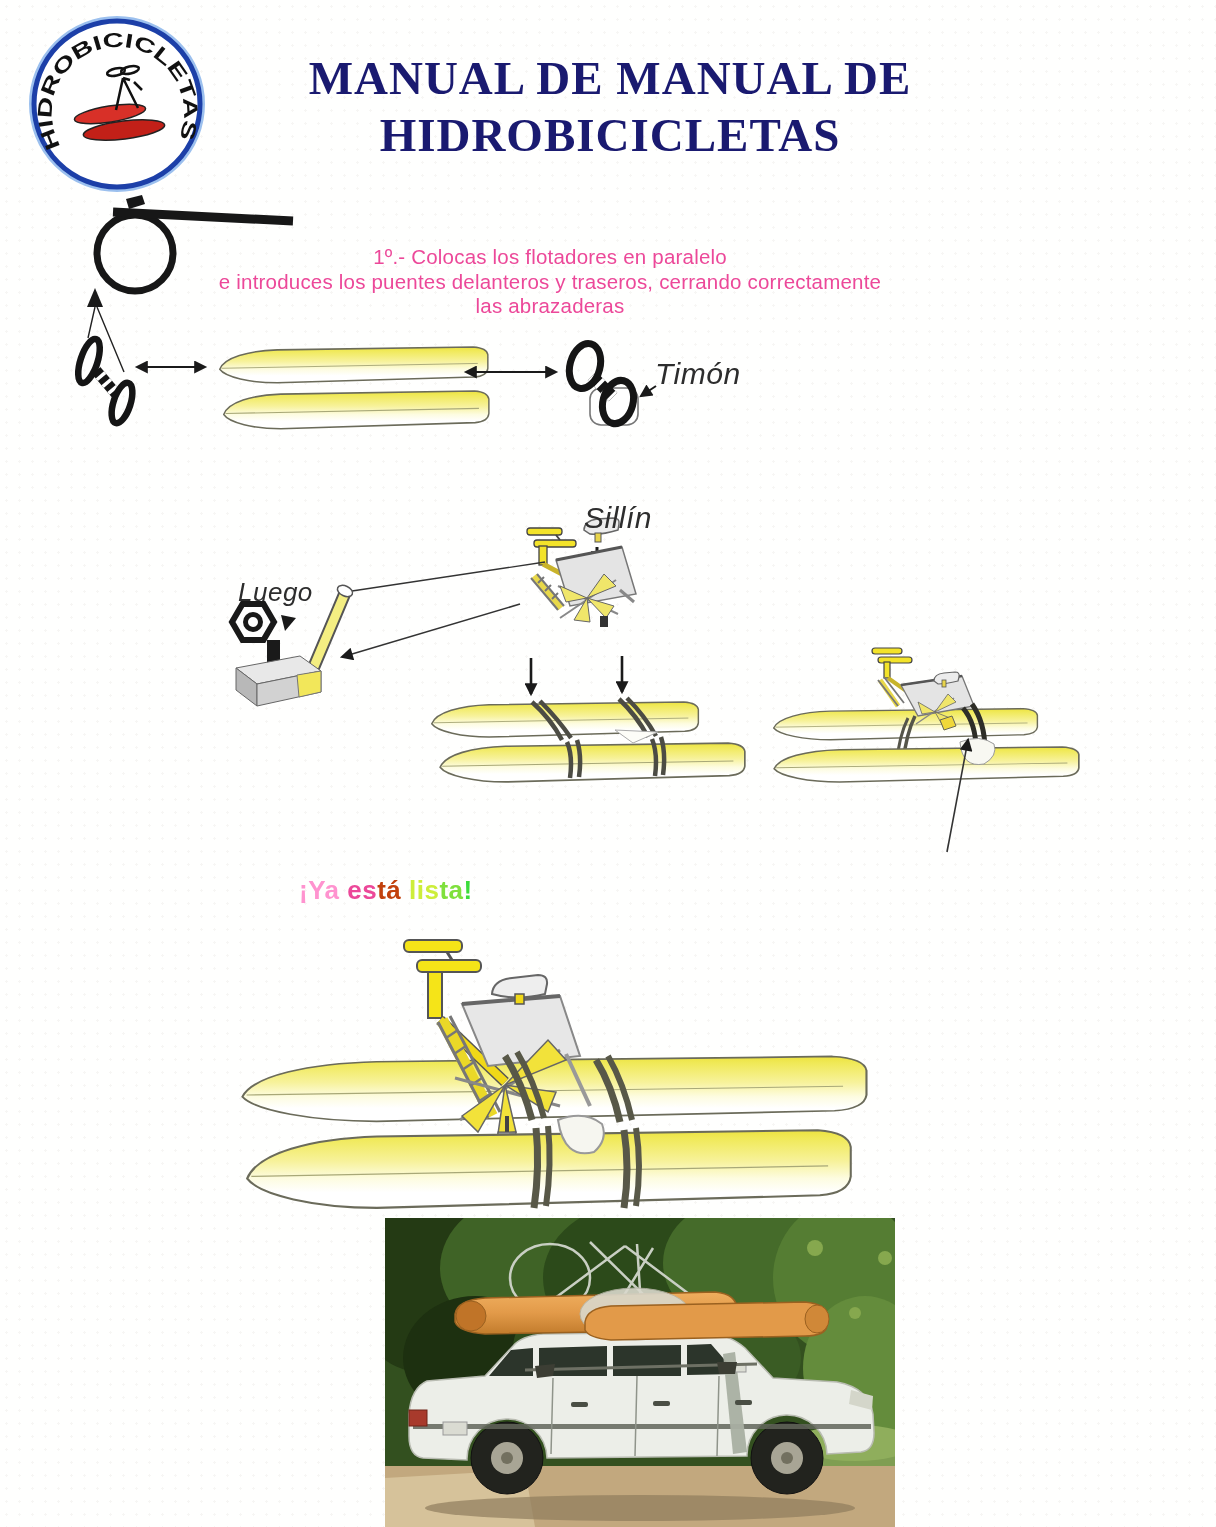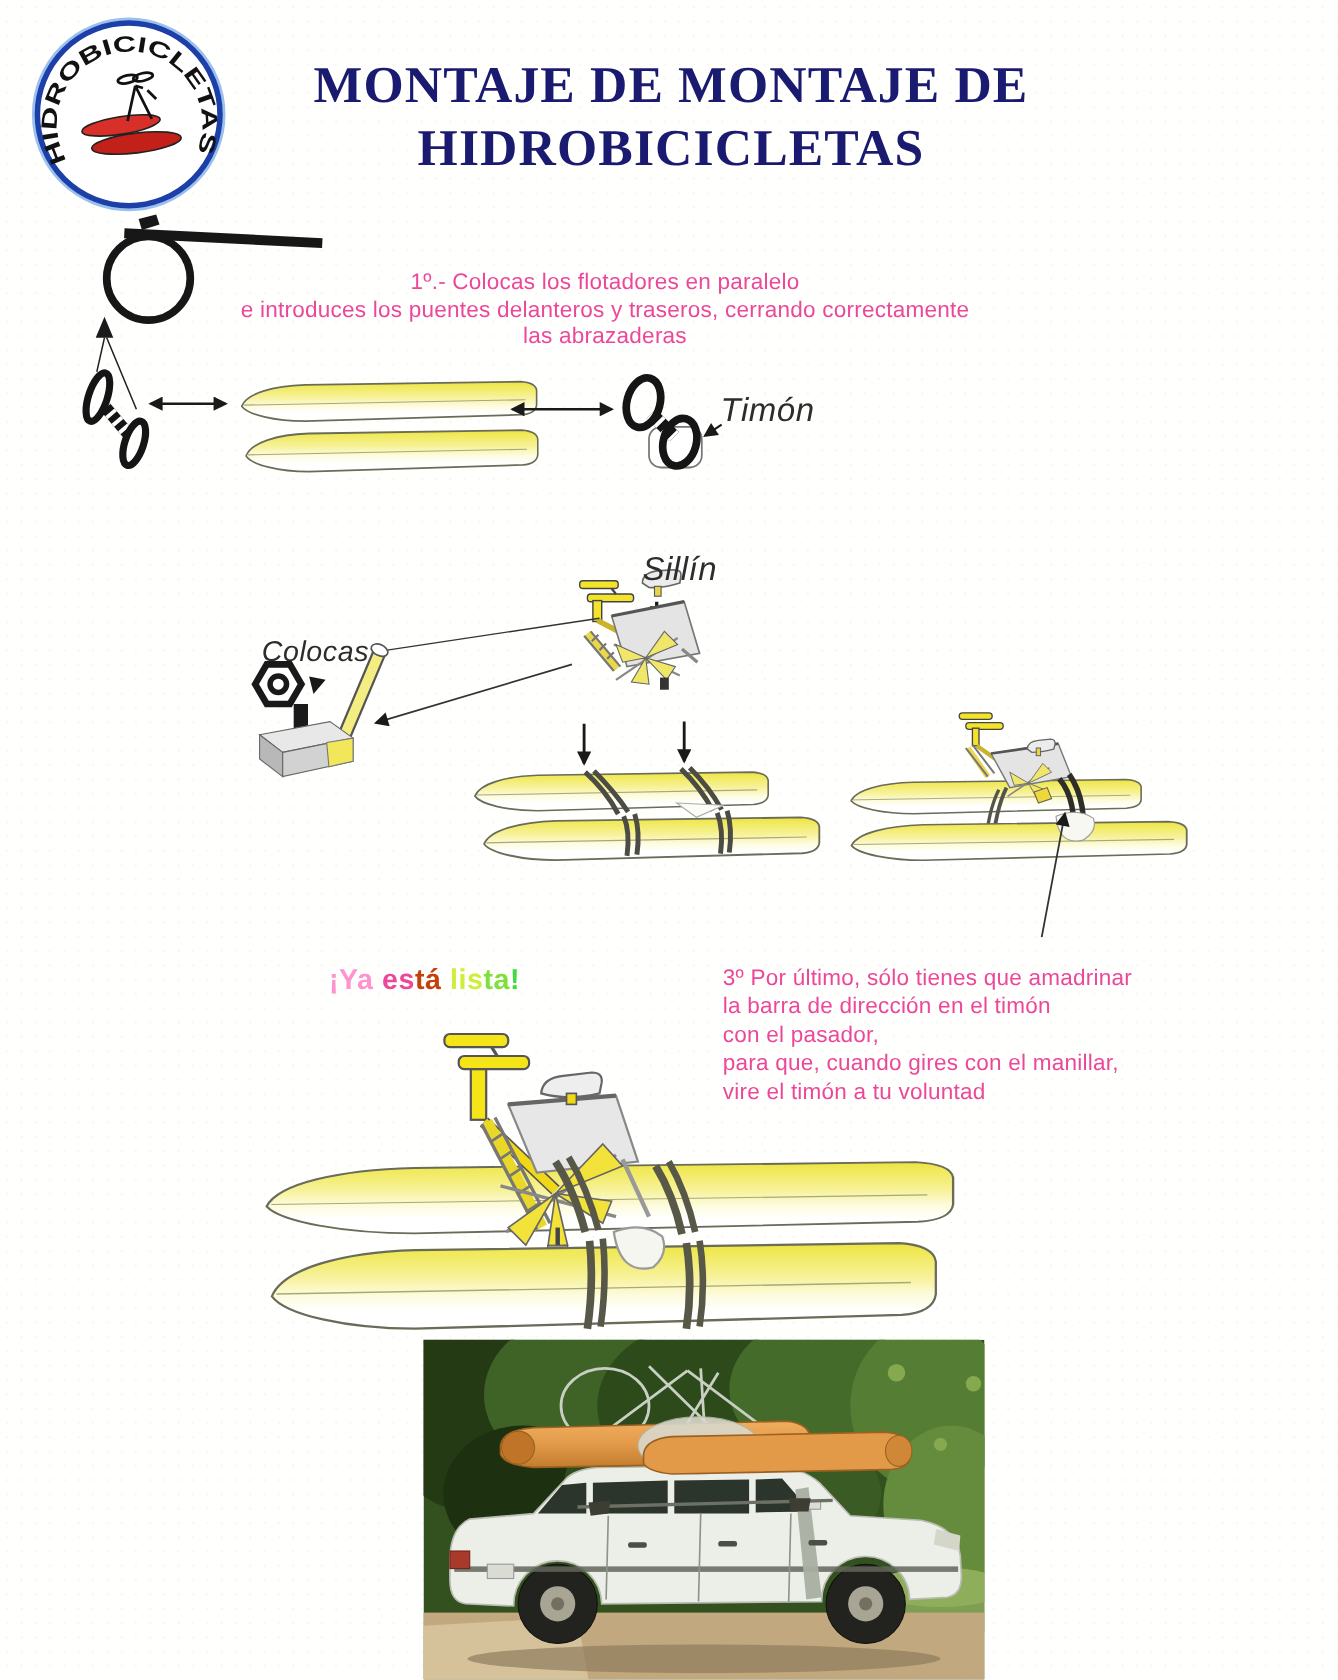--- a/index.html
+++ b/index.html
@@ -40,21 +40,21 @@
       </g>
       <g transform="rotate(-7 98 122)">
         <ellipse cx="98" cy="122" rx="41" ry="9" fill="#c22018" stroke="#222" stroke-width="1.5"></ellipse>
       </g>
       <path d="M97,70 L90,102 M97,70 L112,100 M108,74 L116,82 M97,70 L104,72" stroke="#111" stroke-width="2.5" fill="none"></path>
       <ellipse cx="90" cy="64" rx="9" ry="3.5" fill="none" stroke="#111" stroke-width="2.5" transform="rotate(-12 90 64)"></ellipse>
       <ellipse cx="104" cy="62" rx="9" ry="3.5" fill="none" stroke="#111" stroke-width="2.5" transform="rotate(-12 104 62)"></ellipse>
     </g>
   </svg>
 
-  <div class="abs title">MONTAJE DE MONTAJE DE
+  <div class="abs title">MANUAL DE MANUAL DE
 HIDROBICICLETAS</div>
 
   <div class="abs step step1">1º.-  Colocas los flotadores en paralelo
 e introduces los puentes delanteros y traseros, cerrando correctamente
 las abrazaderas</div>
 
   <svg class="abs" style="left:0;top:190px" width="1216" height="252" viewBox="0 0 1216 252">
     <defs>
       <marker id="m1" viewBox="0 0 12 12" refX="10" refY="6" markerUnits="userSpaceOnUse" markerWidth="15" markerHeight="13" orient="auto-start-reverse">
         <path d="M0,0 L12,6 L0,12 Z" fill="#1a1a1a"></path>
@@ -215,28 +215,23 @@
       <path d="M908,228 Q898,248 896,280" stroke="#55554a" stroke-width="3" fill="none"></path>
       <path d="M963,218 Q980,238 975,278" stroke="#2e2e28" stroke-width="5" fill="none"></path>
       <path d="M972,214 Q990,240 983,282" stroke="#2e2e28" stroke-width="5" fill="none"></path>
       <use href="#pont2" transform="translate(771,255) scale(1.04,0.95)"></use>
       <path d="M960,252 q20,-8 34,2 q4,12 -10,20 q-22,4 -24,-22 z" fill="#f8f8f2" stroke="#999" stroke-width="1"></path>
       <line x1="947" y1="362" x2="968" y2="250" stroke="#333" stroke-width="1.6" marker-end="url(#m2)"></line>
     </g>
   </svg>
 
   <div class="abs dlabel" style="left:584px;top:501px">Sillín</div>
-  <div class="abs dlabel" style="left:238px;top:577px;font-size:26px">Colocas</div>
+  <div class="abs dlabel" style="left:238px;top:577px;font-size:26px">Luego</div>
 
   <div class="abs ready"><span style="color: rgb(255, 147, 207);">¡Ya </span><span style="color: #ec4899;">es</span><span style="color: #c2410c;">tá </span><span style="color: rgb(205, 238, 58);">lis</span><span style="color: rgb(127, 224, 60); text-align: center;">ta</span><span style="color: rgb(59, 220, 59);">!</span></div>
-  <div class="abs step step3">3º Por último, sólo tienes que amadrinar
-la barra de dirección en el timón
-con el pasador,
-para que, cuando gires con el manillar,
-vire el timón a tu voluntad</div>
 
   <svg class="abs" style="left:0;top:920px" width="1216" height="305" viewBox="0 0 1216 305">
     <defs>
       <linearGradient id="pgrad3" x1="0" y1="0" x2="0" y2="1">
         <stop offset="0" stop-color="#ece23f"></stop>
           <stop offset=".1" stop-color="#f0e957"></stop>
         <stop offset=".4" stop-color="#f7f29b"></stop>
           <stop offset=".62" stop-color="#fdfce0"></stop>
         <stop offset=".8" stop-color="#ffffff"></stop>
       </linearGradient>

